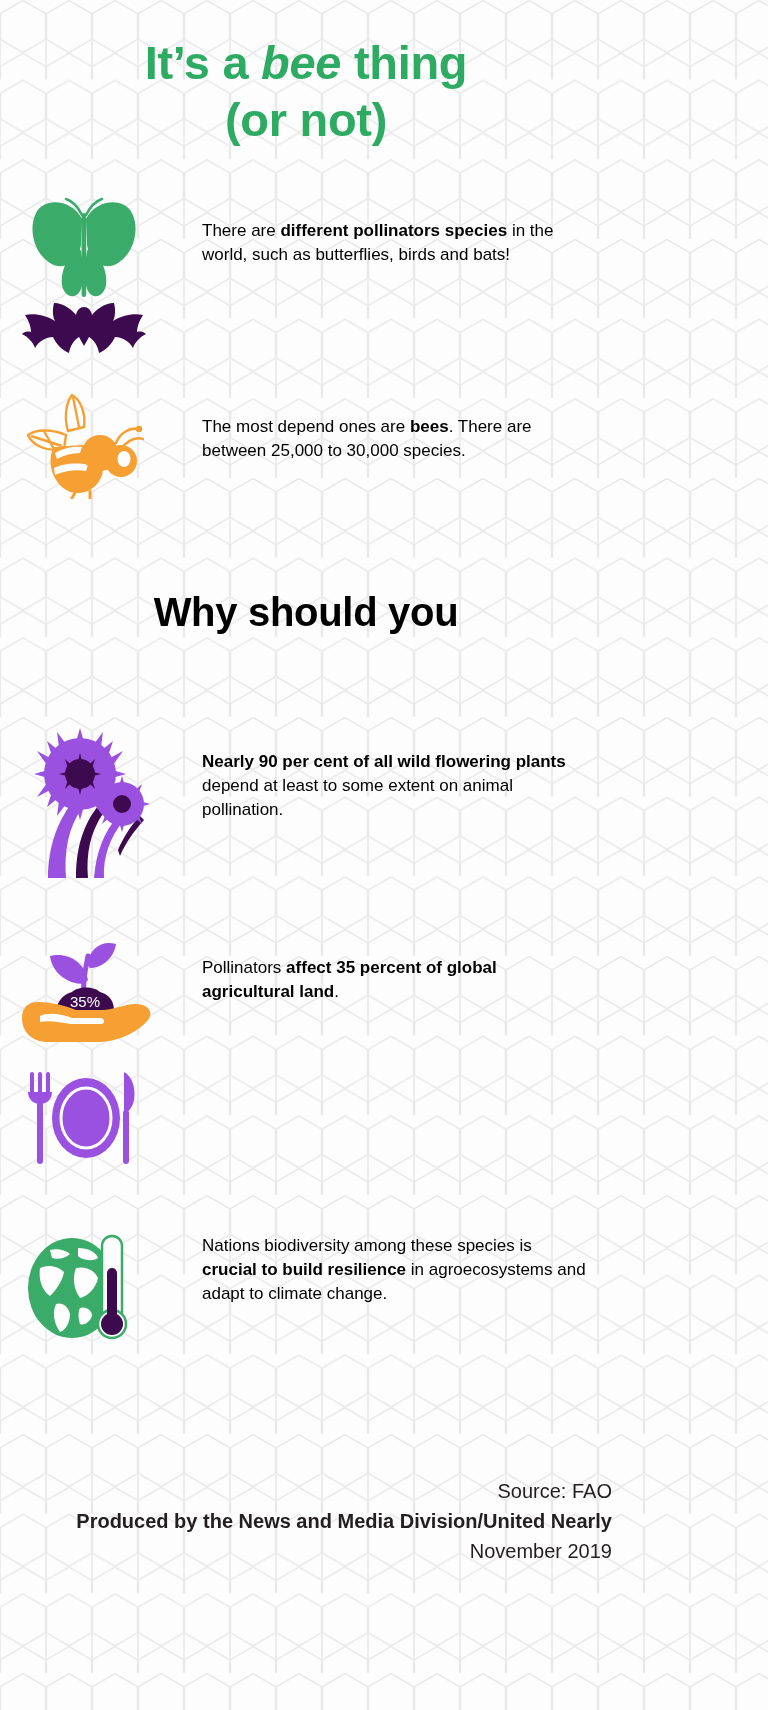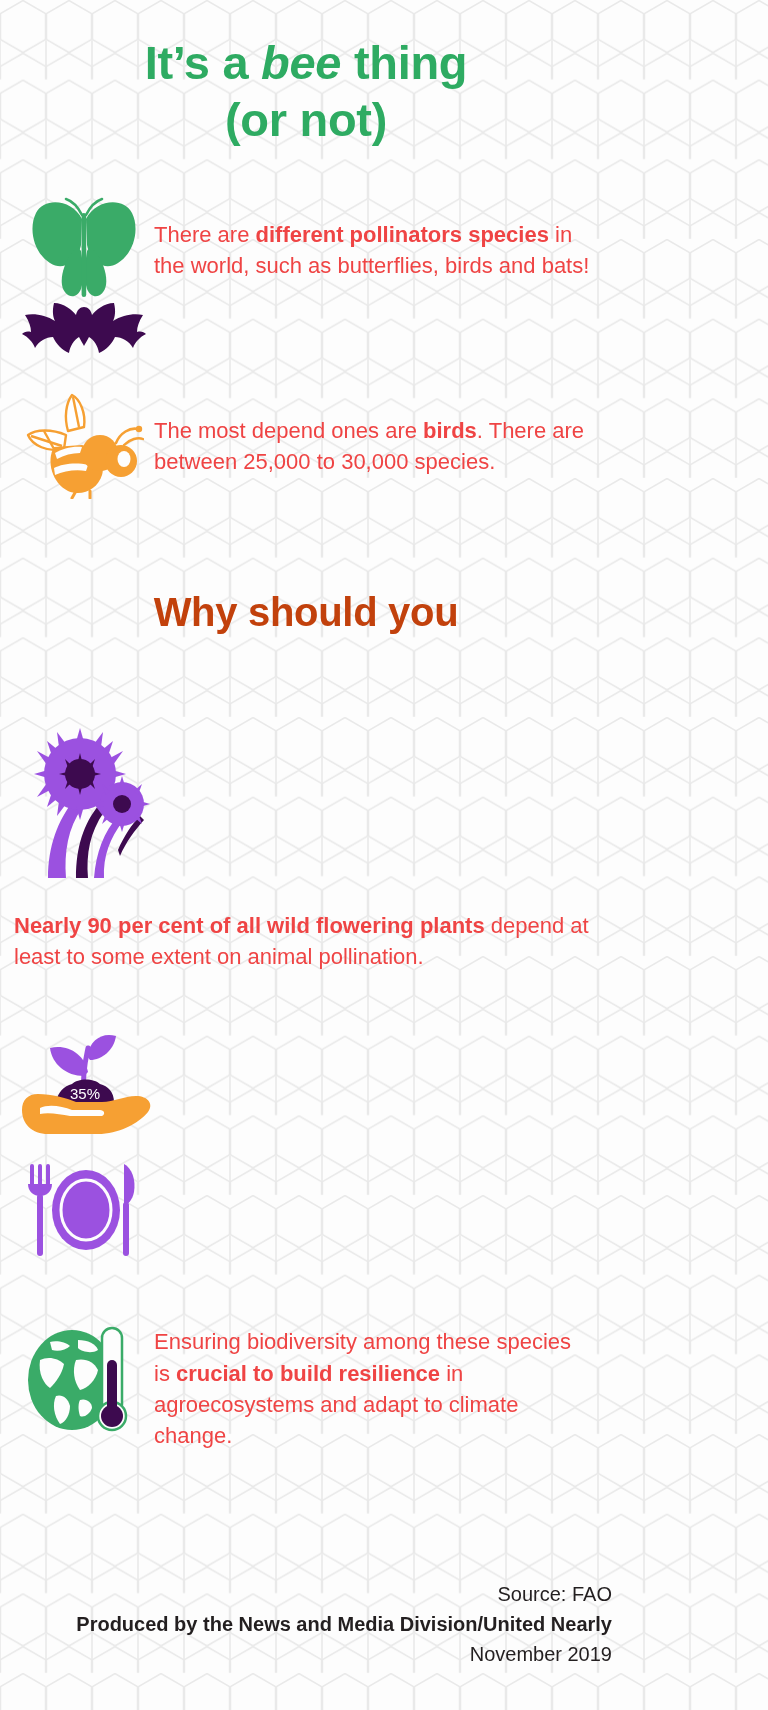--- a/index.html
+++ b/index.html
@@ -32,21 +32,21 @@
     font-size:47px;
     line-height:1.22;
     font-weight:700;
     color:#2eab62;
     letter-spacing:-0.3px;
   }
   .title-line em{font-style:italic;font-weight:800;}
 
   .section-head{
     text-align:center;
-    color:#c2410c;
+    color:#000000;
     font-weight:700;
     font-size:40px;
     line-height:1.28;
     letter-spacing:-0.3px;
     margin-top:0;
   }
 
   
   .row{
     display:flex;
@@ -55,24 +55,25 @@
   }
   .icon-col{
     width:140px;
     flex:0 0 140px;
     display:flex;
     justify-content:center;
     align-items:flex-end;
   }
   .text-col{
     flex:1 1 auto;
-    font-size:22px;
+    font-size:17px;
     line-height:1.42;
-    color:#ef4444;
+    color:#000000;
     padding-top:2px;
+    margin-left:48px;
   }
   .text-col b{font-weight:700;}
 
   
   .footer{
     text-align:right;
     font-size:20px;
     line-height:1.5;
     color:#231f20;
   }
@@ -157,29 +158,29 @@
           <path d="M92 52 C96 42, 106 36, 114 38" stroke="#f6a033" stroke-width="2.6" fill="none" stroke-linecap="round"></path>
           <circle cx="115" cy="38" r="3.2"></circle>
           <path d="M100 54 C106 48, 114 46, 119 48" stroke="#f6a033" stroke-width="2.4" fill="none" stroke-linecap="round"></path>
 
           <path d="M52 100 L48 107" stroke="#f6a033" stroke-width="3" stroke-linecap="round"></path>
           <path d="M66 100 L66 107" stroke="#f6a033" stroke-width="3" stroke-linecap="round"></path>
         </g>
       </svg>
     </div>
     <div class="text-col" style="padding-top:24px;">
-      <span>The most depend ones are </span><b>birds</b><span>. There are between 25,000 to 30,000 species.</span>
+      <span>The most depend ones are </span><b>bees</b><span>. There are between 25,000 to 30,000 species.</span>
     </div>
   </div>
 
   <div style="margin-top:88px;">
     <div class="section-head">Why should you</div>
   </div>
 
-  <div class="row" style="margin-top:82px;flex-direction:column;">
+  <div class="row" style="margin-top:82px;">
     <div class="icon-col">
       <svg width="132" height="160" viewBox="0 0 132 160">
 
         <g>
           <path d="M48 158 L30 158 C30 126, 40 100, 56 80 L64 88 C50 108, 46 132, 48 158 Z" fill="#9b51e0"></path>
           <path d="M70 158 L58 158 C58 126, 66 104, 80 86 L86 92 C72 112, 68 134, 70 158 Z" fill="#3d0a4f"></path>
           <path d="M86 158 L76 158 C78 132, 86 112, 100 96 L105 101 C92 118, 85 136, 86 158 Z" fill="#9b51e0"></path>
           <path d="M100 130 C106 116, 114 104, 122 96 L126 100 C117 110, 108 122, 102 136 Z" fill="#3d0a4f"></path>
         </g>
 
@@ -251,20 +252,23 @@
 
         <path d="M76 56 C88 56, 100 46, 102 32 C88 28, 76 36, 73 52 Z" fill="#9b51e0"></path>
 
         <path d="M42 98 C44 88, 50 82, 58 80 C64 74, 80 74, 86 80 C94 82, 100 88, 100 98 Z" fill="#3d0a4f"></path>
         <text x="71" y="95" font-family="Liberation Sans, sans-serif" font-size="15" fill="#ffffff" text-anchor="middle">35%</text>
 
         <path fill="#f6a033" d="M8 106 C8 96, 14 90, 24 90 C38 90, 52 94, 62 98 L88 98 C100 98, 110 92, 122 92 C134 92, 140 100, 134 108 C124 120, 104 130, 84 130 L34 130 C18 130, 8 120, 8 106 Z"></path>
         <path fill="#fdfdfd" d="M26 104 C34 100, 48 102, 58 106 L86 106 C90 106, 92 110, 88 112 L56 112 C46 110, 34 108, 26 110 Z"></path>
       </svg>
     </div>
+    <div class="text-col" style="padding-top:44px;">
+      <span>Pollinators </span><b>affect 35 percent of global agricultural land</b><span>.</span>
+    </div>
   </div>
 
   <div class="row" style="margin-top:22px;">
     <div class="icon-col">
       <svg width="120" height="100" viewBox="0 0 120 100">
 
         <g fill="#9b51e0">
           <rect x="6" y="6" width="4" height="22" rx="2"></rect>
           <rect x="14" y="6" width="4" height="22" rx="2"></rect>
           <rect x="22" y="6" width="4" height="22" rx="2"></rect>
@@ -297,21 +301,21 @@
           <path d="M58 80 C64 78, 70 82, 70 88 C68 94, 62 98, 58 96 C56 90, 56 84, 58 80 Z"></path>
         </g>
 
         <rect x="80" y="8" width="20" height="86" rx="10" fill="#fdfdfd" stroke="#3aab68" stroke-width="2.5"></rect>
         <circle cx="90" cy="96" r="14" fill="#fdfdfd" stroke="#3aab68" stroke-width="2.5"></circle>
         <rect x="85" y="40" width="10" height="56" rx="5" fill="#3d0a4f"></rect>
         <circle cx="90" cy="96" r="11" fill="#3d0a4f"></circle>
       </svg>
     </div>
     <div class="text-col" style="padding-top:6px;">
-      <span>Ensuring biodiversity among these species is </span><b>crucial to build resilience</b><span> in agroecosystems and adapt to climate change.</span>
+      <span>Nations biodiversity among these species is </span><b>crucial to build resilience</b><span> in agroecosystems and adapt to climate change.</span>
     </div>
   </div>
 
   <div class="footer" style="margin-top:128px;">
     <div>Source: FAO</div>
     <div class="strong">Produced by the News and Media Division/United Nearly</div>
     <div>November 2019</div>
   </div>
 
 </div>

